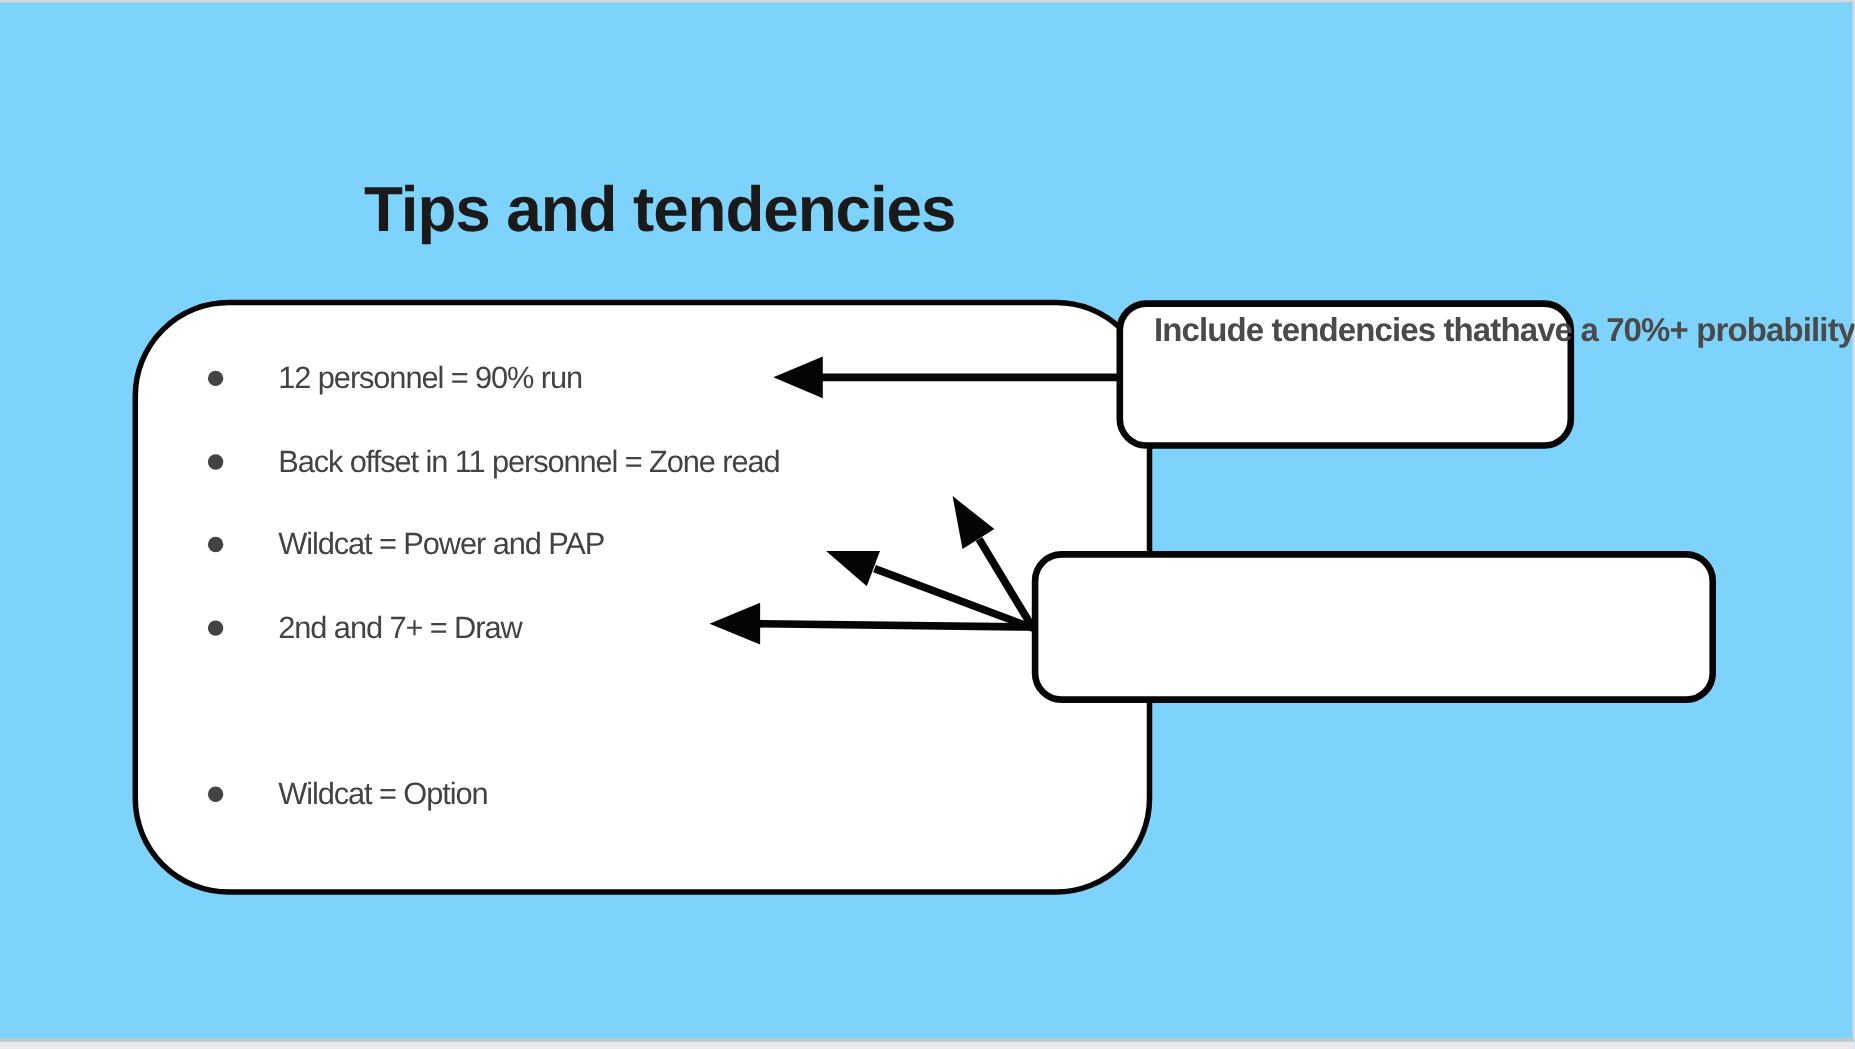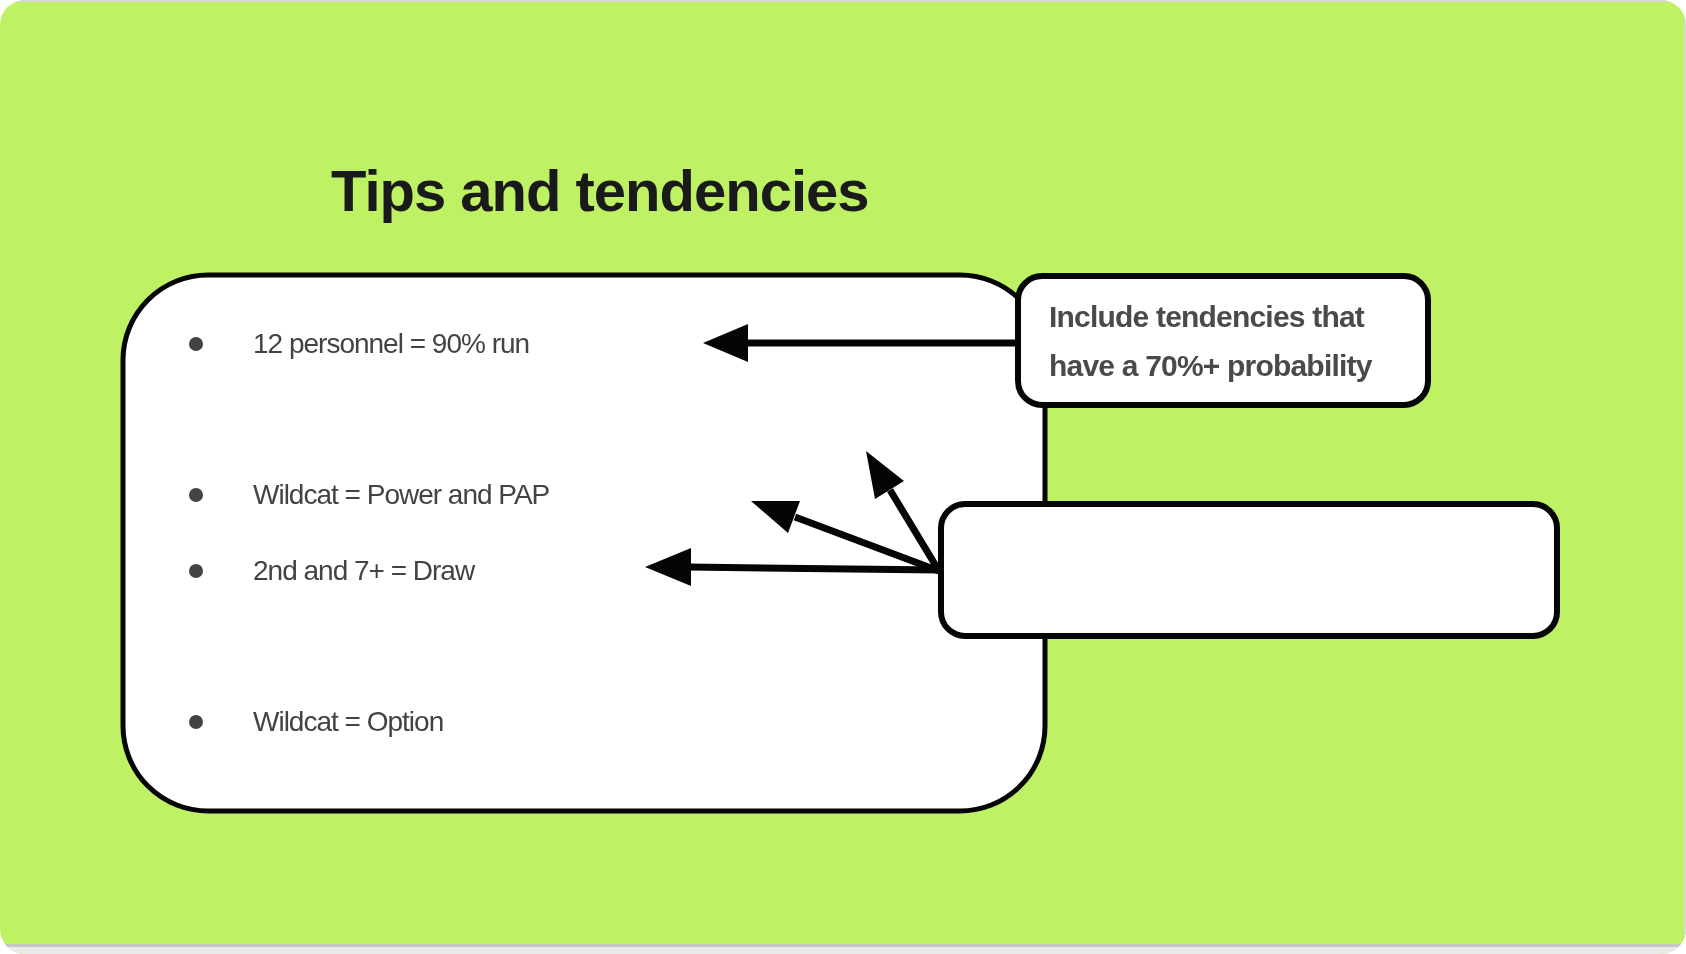--- a/index.html
+++ b/index.html
@@ -1,19 +1,18 @@
 <!DOCTYPE html>
 <html style="--body-text: #434343; --callout-text: #4a4a4a;"><head>
 <meta charset="utf-8">
 <style>
   html,body{margin:0;padding:0;background:#ffffff;}
   #stage{
-    position:relative;width:1686px;height:954px;background:#bef264;overflow:hidden;
+    position:relative;width:1686px;height:954px;background:#7dd3fc;overflow:hidden;
     font-family:"Liberation Sans",sans-serif;
-    border-radius:25px;
   }
   
   .edge-top{position:absolute;left:0;top:0;width:1686px;height:2px;background:#d8d8d8;}
   .edge-right{position:absolute;right:0;top:0;width:2px;height:944px;background:#d8d8d8;}
   .bottom-line{position:absolute;left:0;top:944px;width:1686px;height:3px;background:#c6c6c6;}
   .bottom-strip{position:absolute;left:0;top:947px;width:1686px;height:7px;background:#e9e9e9;}
 
   
   .title{
     position:absolute;left:331px;top:158px;
@@ -27,21 +26,21 @@
     width:14px;height:14px;border-radius:50%;background:var(--body-text,#434343);
     margin-right:50px;flex:0 0 auto;
   }
   .bullet-text{
     font-size:28px;letter-spacing:-1px;color:var(--body-text,#434343);
   }
   .row0{top:306px;} .row1{top:382px;} .row2{top:457px;}
   .row3{top:533px;} .row4{top:608px;} .row5{top:684px;}
 
   .callout-text{
-    position:absolute;display:flex;flex-direction:column;justify-content:center;
+    position:absolute;display:flex;flex-direction:row;justify-content:center;
     font-weight:bold;color:var(--callout-text,#4a4a4a);
     font-size:30px;letter-spacing:-0.8px;white-space:nowrap;z-index:3;
   }
   .callout-text-1{left:1049px;top:276px;height:129px;line-height:49px;}
   .callout-text-2{left:959px;top:504px;height:132px;line-height:51px;}
 
   svg.shapes{position:absolute;left:0;top:0;z-index:1;}
 </style>
 </head>
 <body>
@@ -73,20 +72,24 @@
     <rect x="1018" y="276" width="410" height="129" rx="24" ry="24" fill="#ffffff" stroke="#050505" stroke-width="6"></rect>
     <rect x="941" y="504" width="616" height="132" rx="24" ry="24" fill="#ffffff" stroke="#050505" stroke-width="6"></rect>
   </svg>
 
   <div class="title">Tips and tendencies</div>
 
   <div class="bullet-row row0">
     <span class="bullet-dot"></span>
     <span class="bullet-text">12 personnel = 90% run</span>
   </div>
+  <div class="bullet-row row1">
+    <span class="bullet-dot"></span>
+    <span class="bullet-text">Back offset in 11 personnel = Zone read</span>
+  </div>
   <div class="bullet-row row2">
     <span class="bullet-dot"></span>
     <span class="bullet-text">Wildcat = Power and PAP</span>
   </div>
   <div class="bullet-row row3">
     <span class="bullet-dot"></span>
     <span class="bullet-text">2nd and 7+ = Draw</span>
   </div>
   <div class="bullet-row row5">
     <span class="bullet-dot"></span>

